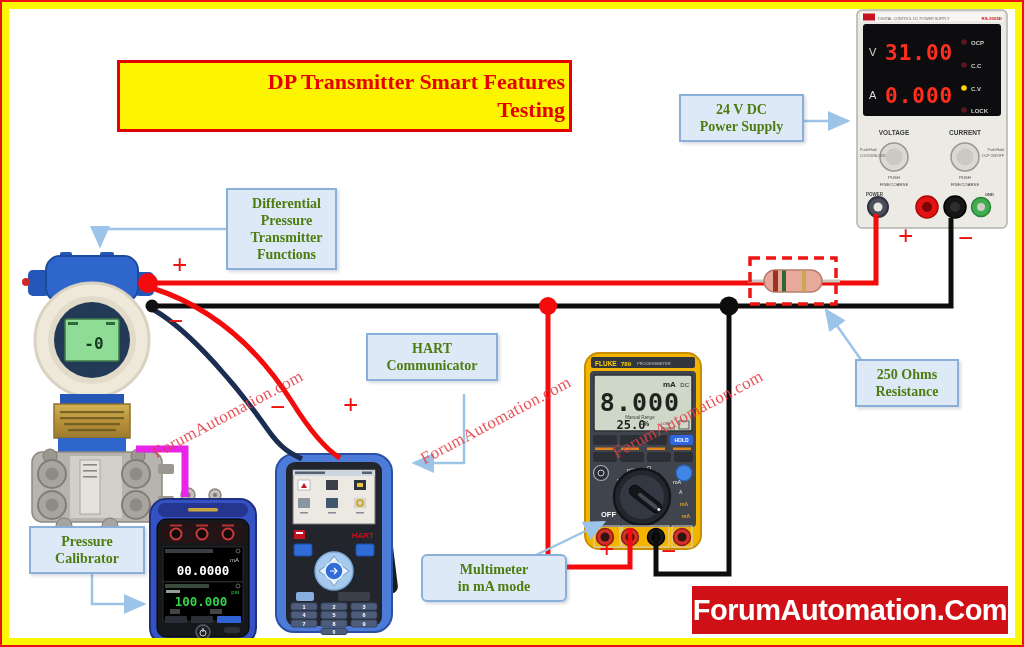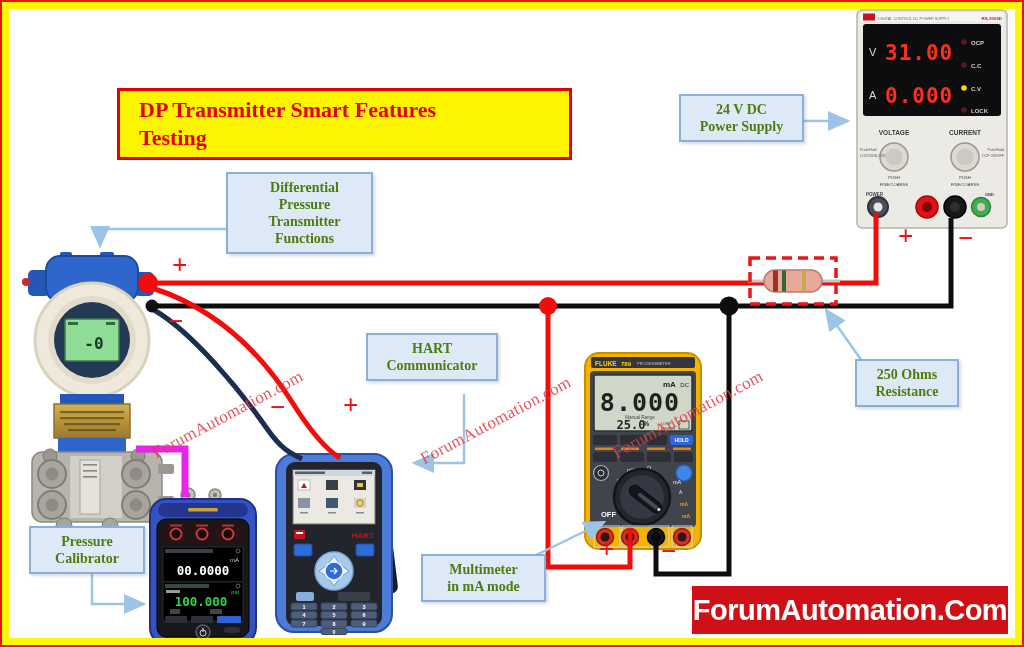--- a/index.html
+++ b/index.html
@@ -6,21 +6,21 @@
   .canvas{
     position:relative;width:1024px;height:647px;box-sizing:border-box;
     background:#fff;border:2px solid #ee1111;outline:none;
     font-family:"Liberation Serif",serif;overflow:hidden;
   }
   .canvas .frame{position:absolute;inset:0;border:7px solid #fdf800;pointer-events:none;z-index:50;}
   svg.layer{position:absolute;left:0;top:0;z-index:5;}
   .title-box{
     position:absolute;left:115px;top:58px;width:455px;box-sizing:border-box;
     background:#fdf400;border:3px solid #e60000;color:#e60000;font-weight:bold;
-    font-size:22px;line-height:1.28;text-align:left;padding:5px 19px;z-index:20;margin-top:28px;
+    font-size:22px;line-height:1.28;text-align:right;padding:5px 4px;z-index:20;
   }
   .lbl{
     position:absolute;box-sizing:border-box;background:#dde9f7;border:2px solid #8ab0d9;
     color:#4d7c0f;font-weight:bold;font-size:14px;line-height:1.22;text-align:center;
     padding:5px 6px;z-index:20;box-shadow:2px 2px 3px rgba(90,110,140,.25);
   }
   .pol{position:absolute;color:#ee1111;font-weight:bold;font-size:27px;z-index:22;line-height:1;font-family:"Liberation Serif",serif;}
   .wm{
     position:absolute;color:rgba(228,62,70,.88);font-size:17px;letter-spacing:.4px;
     white-space:nowrap;transform:rotate(-28deg);transform-origin:0 50%;z-index:18;
@@ -331,39 +331,39 @@
 
   <div class="wm" style="left:152px;top:442px;">ForumAutomation.com</div>
   <div class="wm" style="left:420px;top:448px;">ForumAutomation.com</div>
   <div class="wm" style="left:612px;top:442px;">ForumAutomation.com</div>
 
   <div class="title-box">
     <div>DP Transmitter Smart Features</div>
     <div>Testing</div>
   </div>
 
-  <div class="lbl" style="left:224px;top:170px;width:147px;padding-left:16px;">
+  <div class="lbl" style="left:224px;top:186px;width:111px;padding-left:16px;">
     <div>Differential</div>
     <div>Pressure</div>
     <div>Transmitter</div>
     <div>Functions</div>
   </div>
   <div class="lbl" style="left:677px;top:92px;width:125px;">
     <div>24 V DC</div>
     <div>Power Supply</div>
   </div>
   <div class="lbl" style="left:364px;top:331px;width:132px;">
     <div>HART</div>
     <div>Communicator</div>
   </div>
   <div class="lbl" style="left:853px;top:357px;width:104px;">
     <div>250 Ohms</div>
     <div>Resistance</div>
   </div>
-  <div class="lbl" style="left:419px;top:552px;width:125px;">
+  <div class="lbl" style="left:419px;top:552px;width:146px;border-radius:6px;">
     <div>Multimeter</div>
     <div>in mA mode</div>
   </div>
   <div class="lbl" style="left:27px;top:524px;width:116px;">
     <div>Pressure</div>
     <div>Calibrator</div>
   </div>
 
   <div class="pol" style="left:170px;top:250px;">+</div>
   <div class="pol" style="left:166px;top:306px;">−</div>

